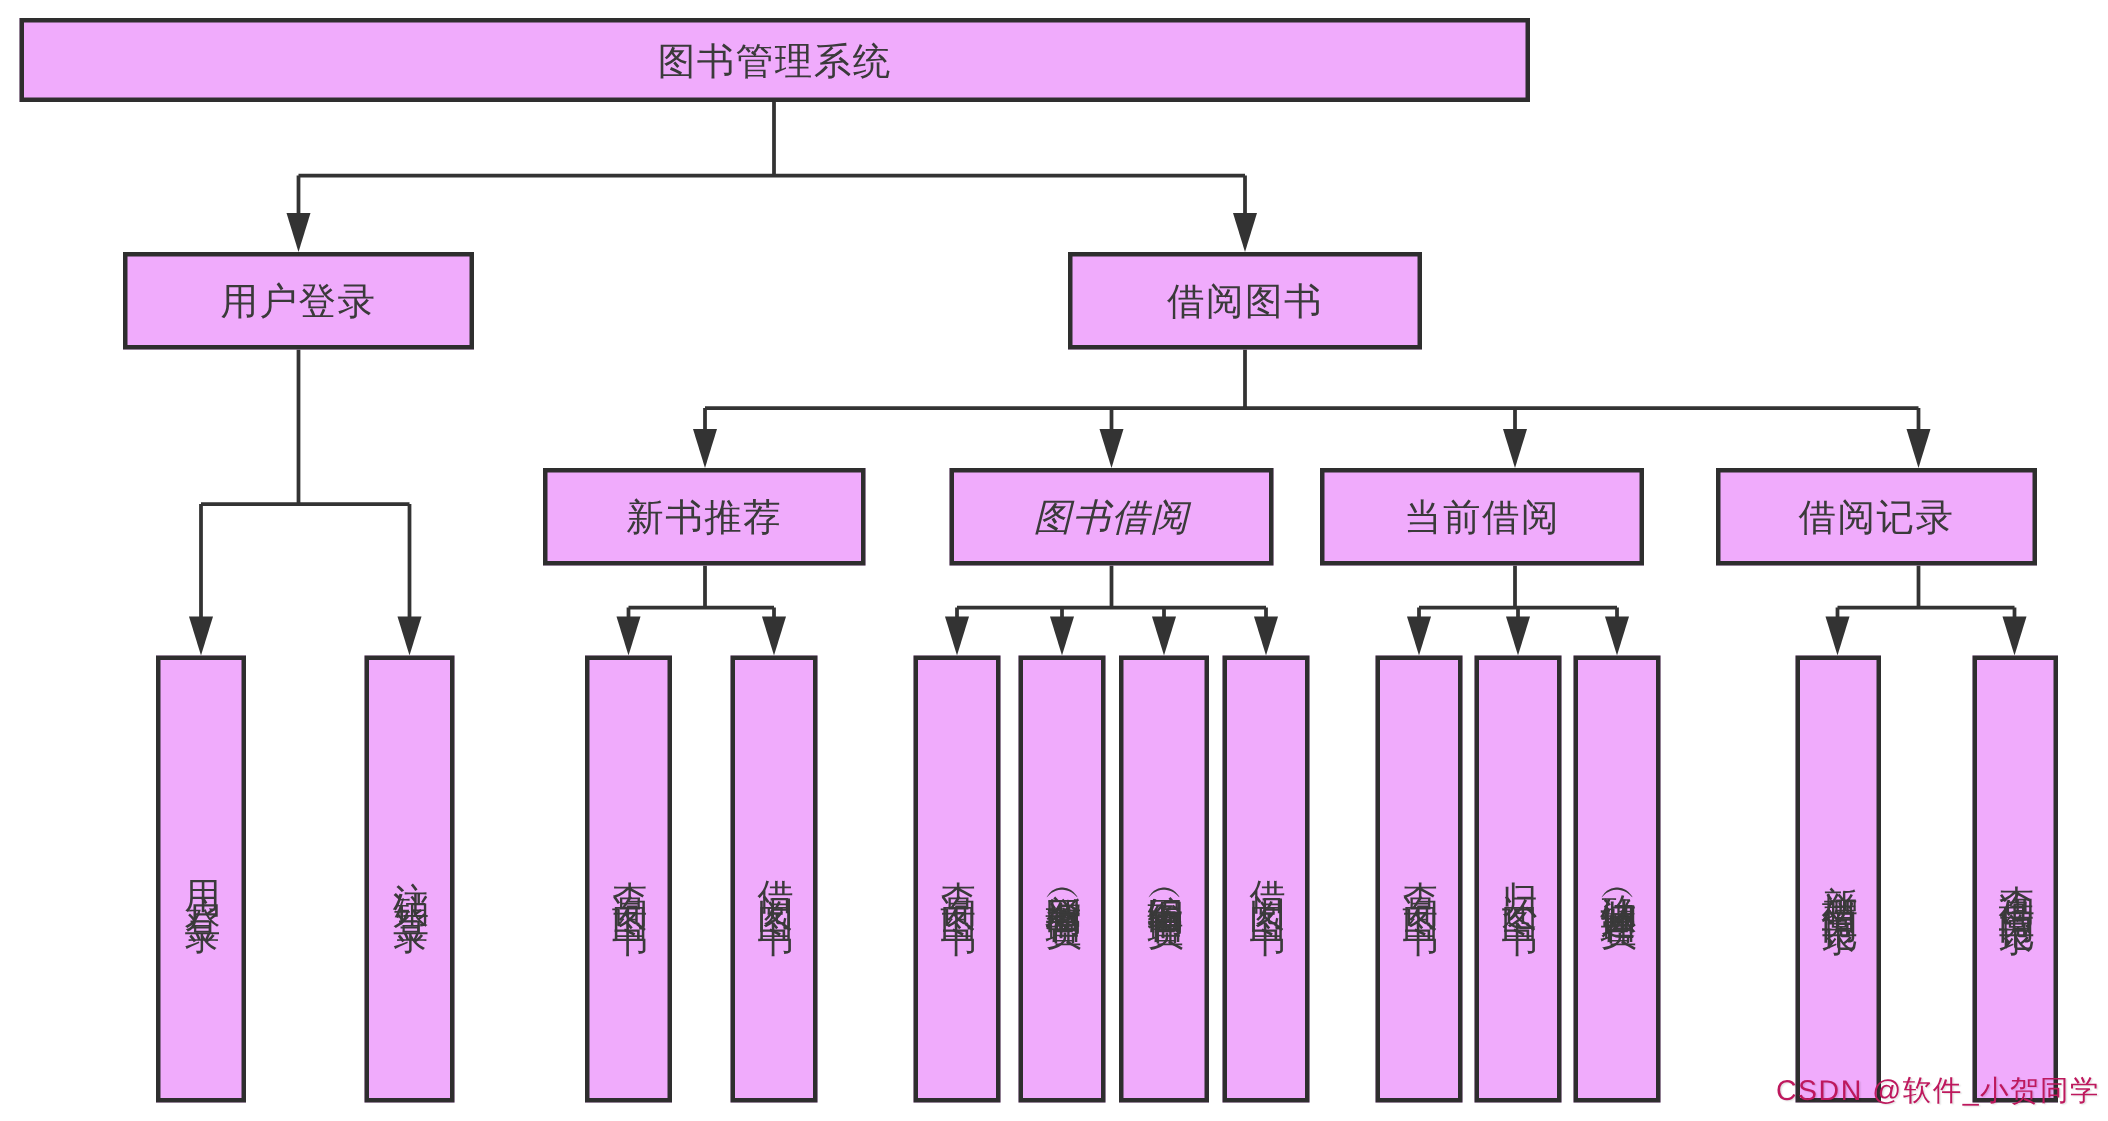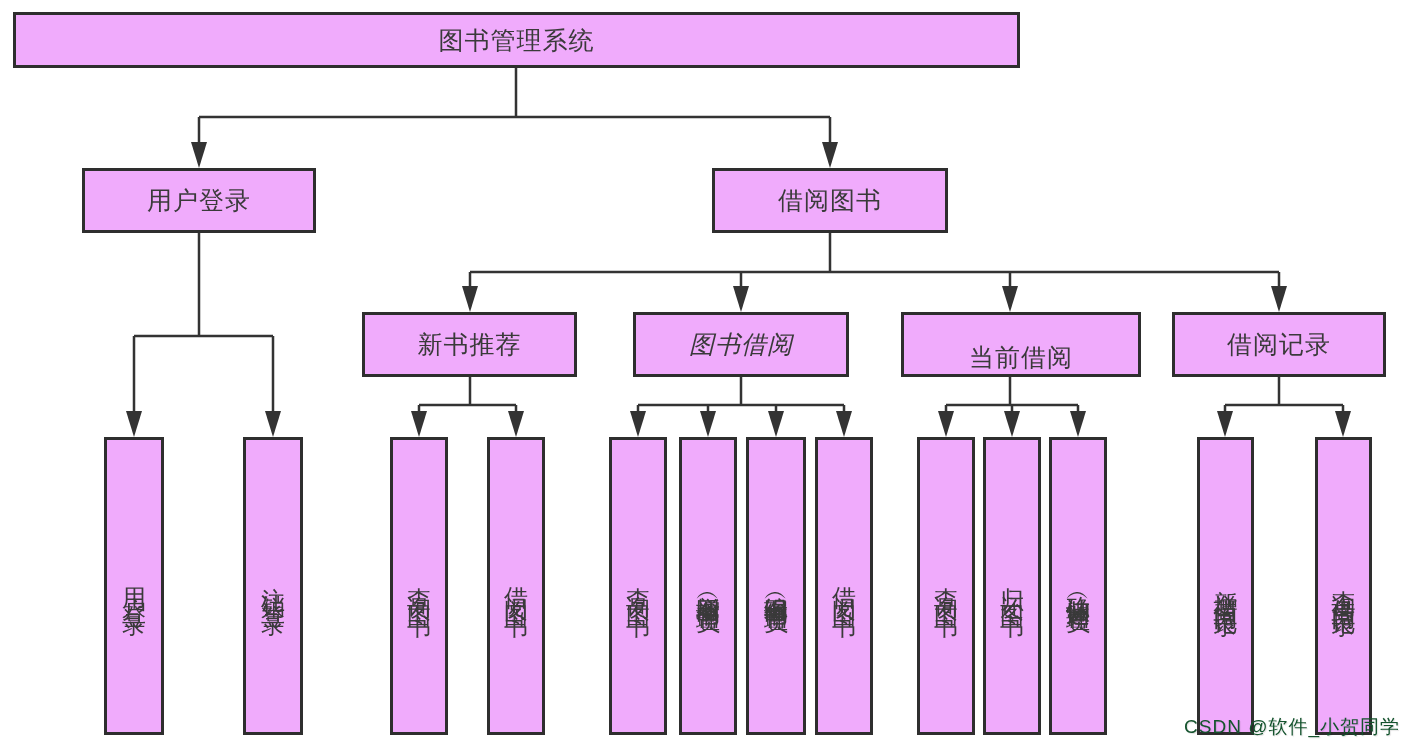--- a/index.html
+++ b/index.html
@@ -16,21 +16,21 @@
     writing-mode:vertical-rl;text-orientation:mixed;
     font-size:24px;line-height:1;white-space:nowrap;
   }
   .s4{letter-spacing:9px;}
   .s6{letter-spacing:5px;}
   .s10{letter-spacing:2px;}
   #connector-svg{position:absolute;left:0;top:0;}
   #connector-svg path{stroke:#333333;stroke-width:2.5;fill:none;}
   #connector-svg polygon{fill:#333333;stroke:none;}
   .watermark{
-    position:absolute;right:5px;top:714px;font-size:19px;color:#14532d;
+    position:absolute;right:5px;top:714px;font-size:19px;color:#be185d;
     letter-spacing:1px;text-shadow:1px 1px 1px rgba(0,0,0,0.12);white-space:nowrap;margin-left:32px;
   }
 </style>
 </head>
 <body>
 
 <svg id="connector-svg" width="1405" height="747" aria-hidden="true">
   <g>
     <path d="M516 68 V117 M199 117 H830 M199 117 V145 M830 117 V145"></path>
     <polygon points="191,142 207,142 199,168"></polygon>
@@ -83,24 +83,24 @@
 <div class="box" style="left:712px;top:168px;width:236px;height:65px;">
   <span class="hlabel">借阅图书</span>
 </div>
 
 <div class="box" style="left:362px;top:312px;width:215px;height:65px;text-align:right;">
   <span class="hlabel">新书推荐</span>
 </div>
 <div class="box" style="left:633px;top:312px;width:216px;height:65px;font-style:italic;">
   <span class="hlabel">图书借阅</span>
 </div>
-<div class="box" style="left:901px;top:312px;width:240px;height:65px;align-items:flex-end;">
+<div class="box" style="left:880px;top:312px;width:216px;height:65px;">
   <span class="hlabel">当前借阅</span>
 </div>
-<div class="box" style="left:1172px;top:312px;width:214px;height:65px;">
+<div class="box" style="left:1144px;top:312px;width:214px;height:65px;">
   <span class="hlabel">借阅记录</span>
 </div>
 
 <div class="box leaf" style="left:104px;top:437px;width:60px;height:298px;">
   <span class="vlabel s4">用户登录</span>
 </div>
 <div class="box leaf" style="left:243px;top:437px;width:60px;height:298px;">
   <span class="vlabel s4">注销登录</span>
 </div>
 

